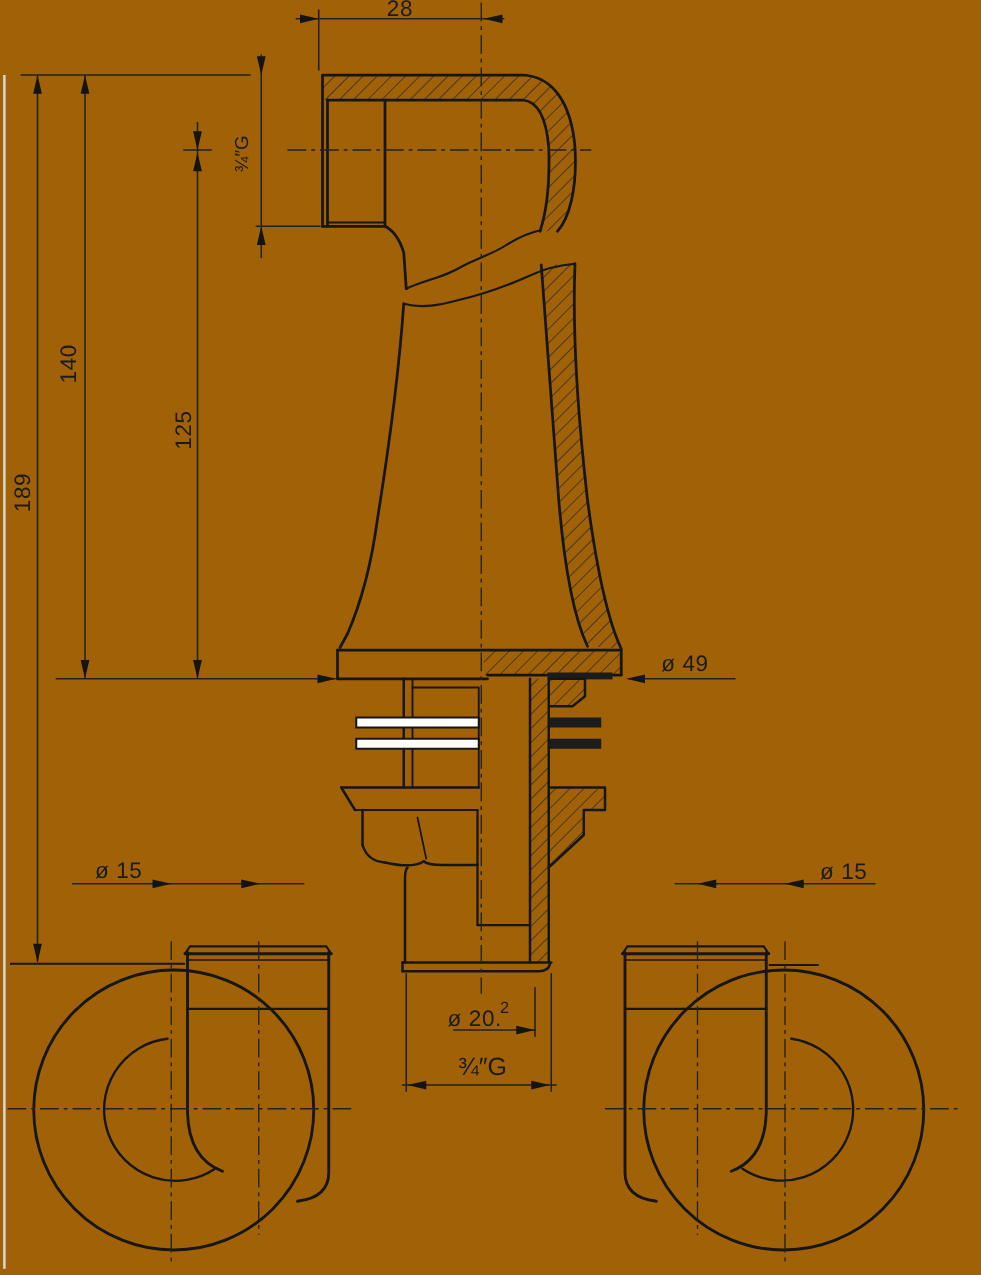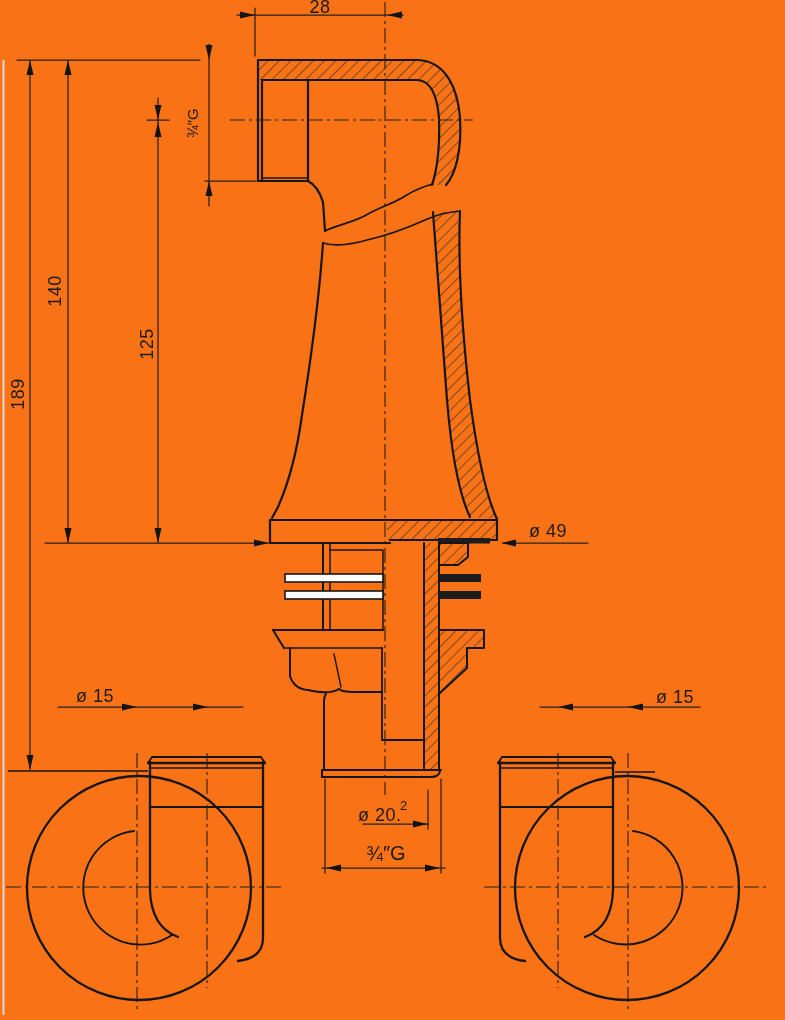--- a/index.html
+++ b/index.html
@@ -1,18 +1,18 @@
 <!DOCTYPE html>
 <html><head>
 <meta charset="utf-8">
 <style>
   html,body{margin:0;padding:0;background:#e9e9e6;}
   .page{
     position:relative;width:785px;height:1020px;margin:0 auto;
-    background:#f97316;overflow:hidden;
+    background:#a16207;overflow:hidden;
     font-family:"Liberation Sans", sans-serif;
   }
   svg{display:block;}
   text{fill:#1b1b1b;font-family:"Liberation Sans", sans-serif;}
   .dim-text{font-size:18px;letter-spacing:0.5px;}
   .dim-text-sm{font-size:15px;}
   .dim-text-lg{font-size:20px;}
   .sup{font-size:13px;}
 </style>
 </head>

